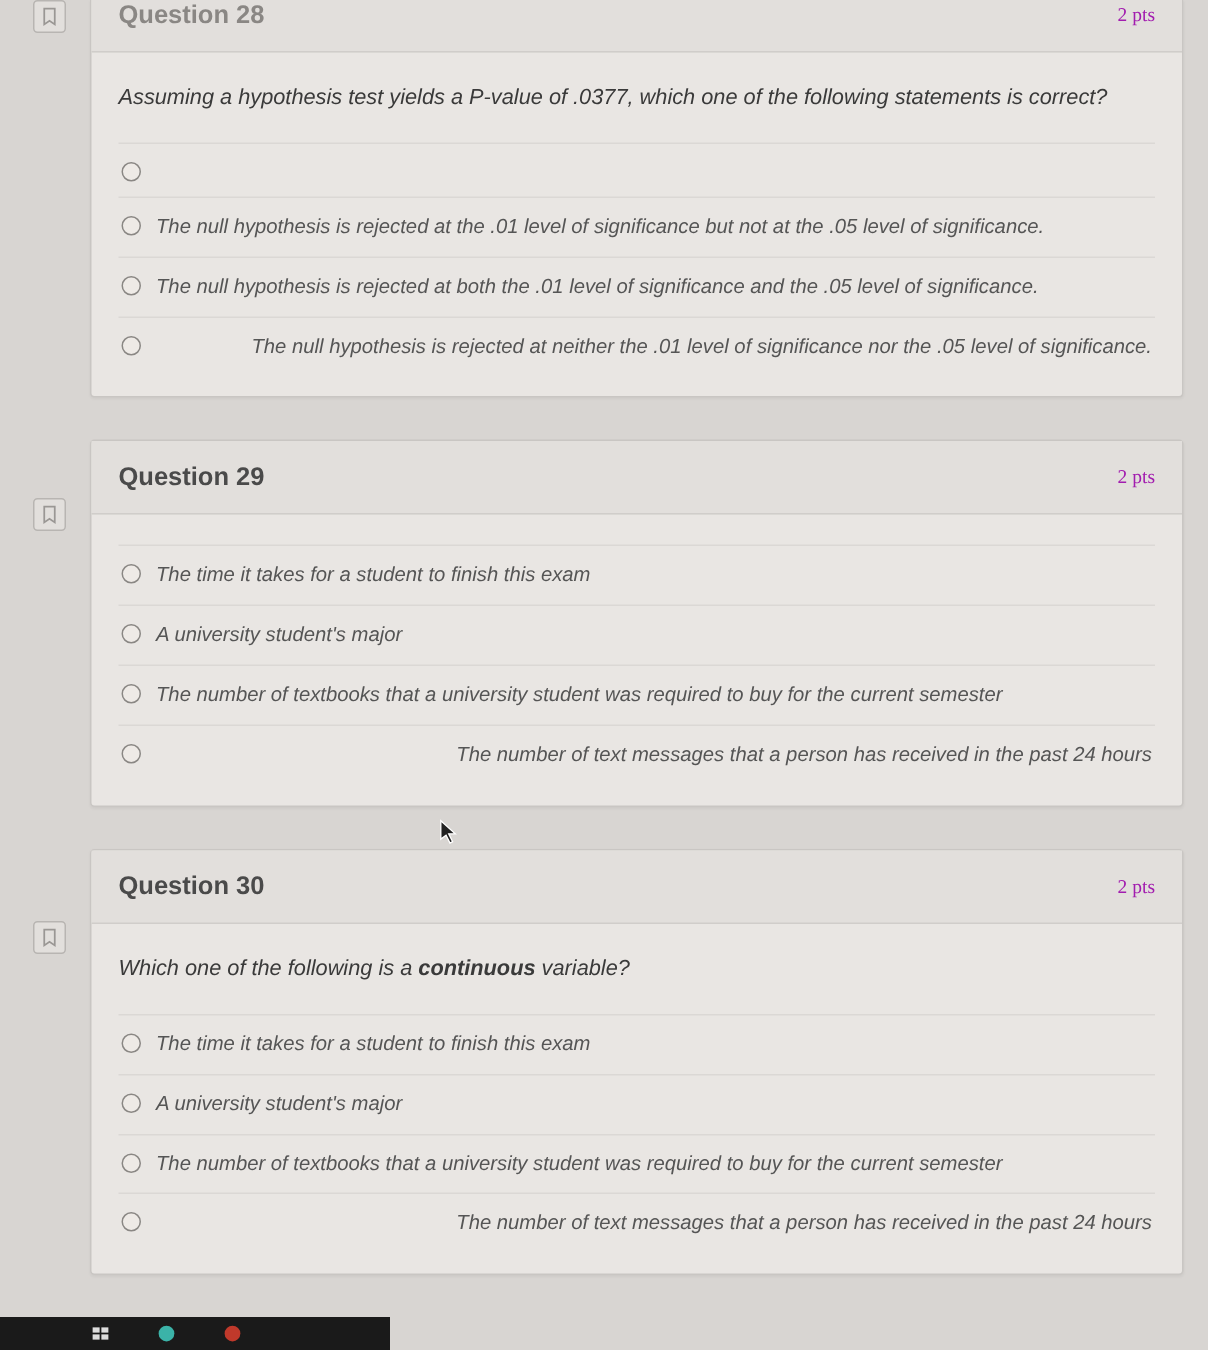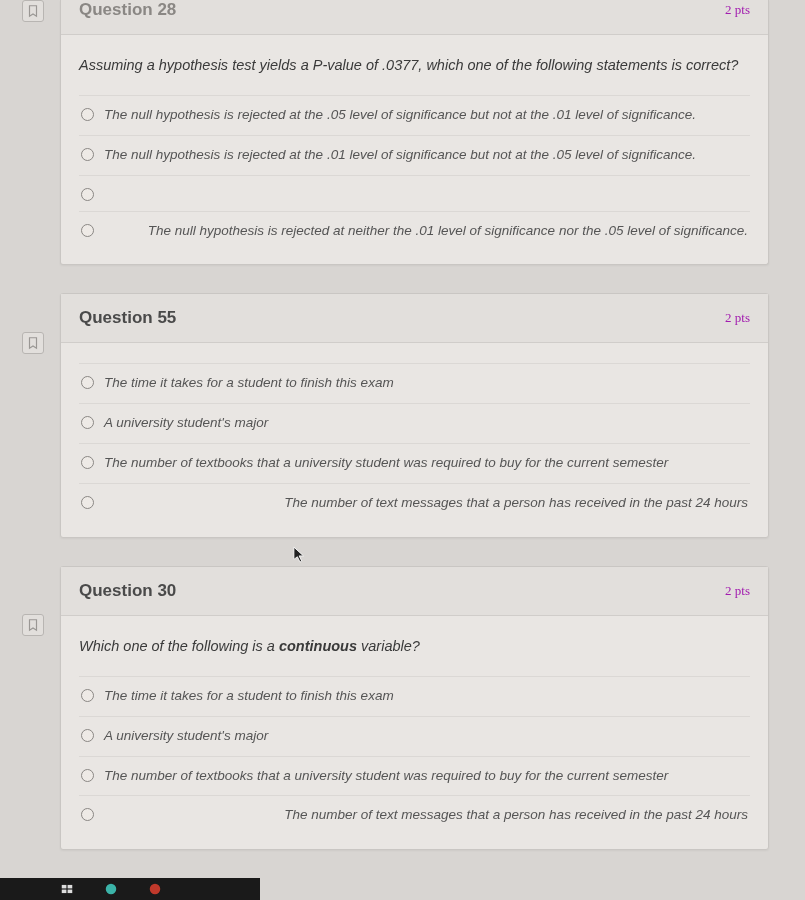--- a/index.html
+++ b/index.html
@@ -6,21 +6,21 @@
   body {
     background: #d8d5d2;
     font-family: "Helvetica Neue", Arial, sans-serif;
     color: #3a3a3a;
     width: 805px;
     height: 900px;
     overflow: hidden;
     position: relative;
   }
   .page {
-    padding: 0 36px 0 60px;
+    padding: 0 16px 0 60px;
   }
   .bookmark {
     position: absolute;
     left: 22px;
     width: 22px;
     height: 22px;
     border: 1px solid #b8b5b2;
     border-radius: 3px;
     background: #e2dfdc;
     display: flex;
@@ -103,45 +103,45 @@
   <div class="question-card cropped-top">
     <div class="q-header">
       <span class="q-title">Question 28</span>
       <span class="q-pts">2 pts</span>
     </div>
     <div class="q-body">
       <p class="q-prompt">Assuming a hypothesis test yields a P-value of .0377, which one of the following statements is correct?</p>
       <div class="options">
         <label class="option">
             <span class="radio"></span>
-            <span>The null hypothesis is rejected at the .05 level of significance but not at the .01 level of significance.</span>
           </label>
         <label class="option">
             <span class="radio"></span>
             <span>The null hypothesis is rejected at the .01 level of significance but not at the .05 level of significance.</span>
           </label>
         <label class="option">
             <span class="radio"></span>
+            <span>The null hypothesis is rejected at both the .01 level of significance and the .05 level of significance.</span>
           </label>
         <label class="option">
             <span class="radio"></span>
             <span>The null hypothesis is rejected at neither the .01 level of significance nor the .05 level of significance.</span>
           </label>
       </div>
     </div>
   </div>
 
   <div class="bookmark" style="top:332px">
     <svg viewBox="0 0 24 24" fill="none" stroke="currentColor" stroke-width="2">
         <path d="M6 3h12v18l-6-4-6 4z"></path>
       </svg>
   </div>
   <div class="question-card">
     <div class="q-header">
-      <span class="q-title">Question 55</span>
+      <span class="q-title">Question 29</span>
       <span class="q-pts">2 pts</span>
     </div>
     <div class="q-body">
       <div class="options">
         <label class="option">
             <span class="radio"></span>
             <span>The time it takes for a student to finish this exam</span>
           </label>
         <label class="option">
             <span class="radio"></span>

